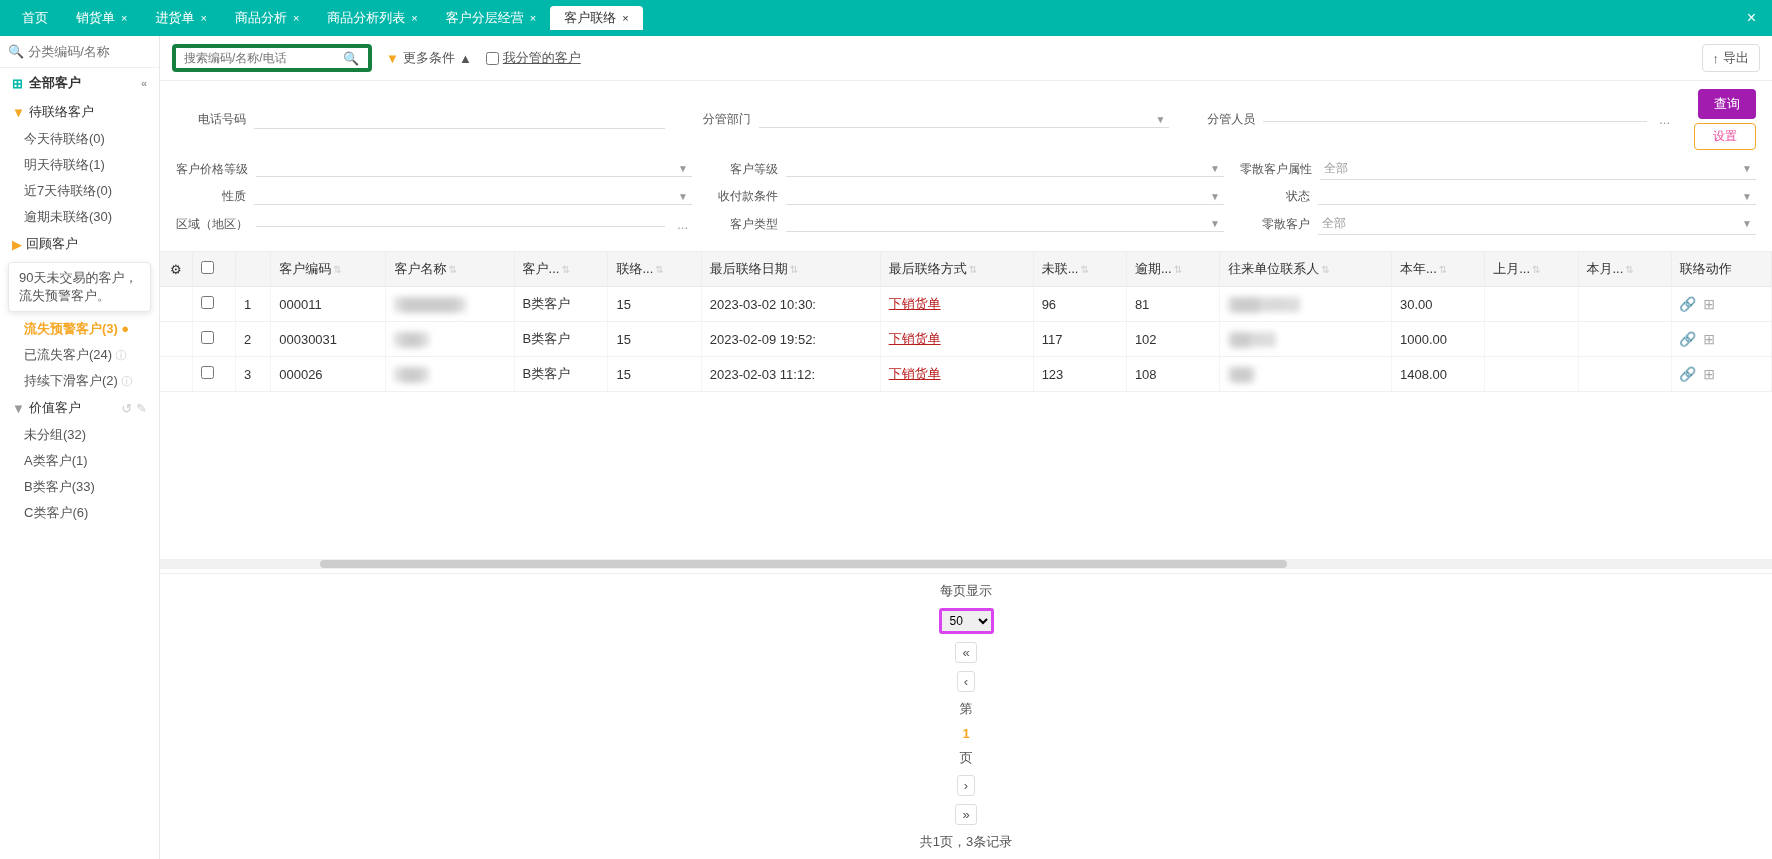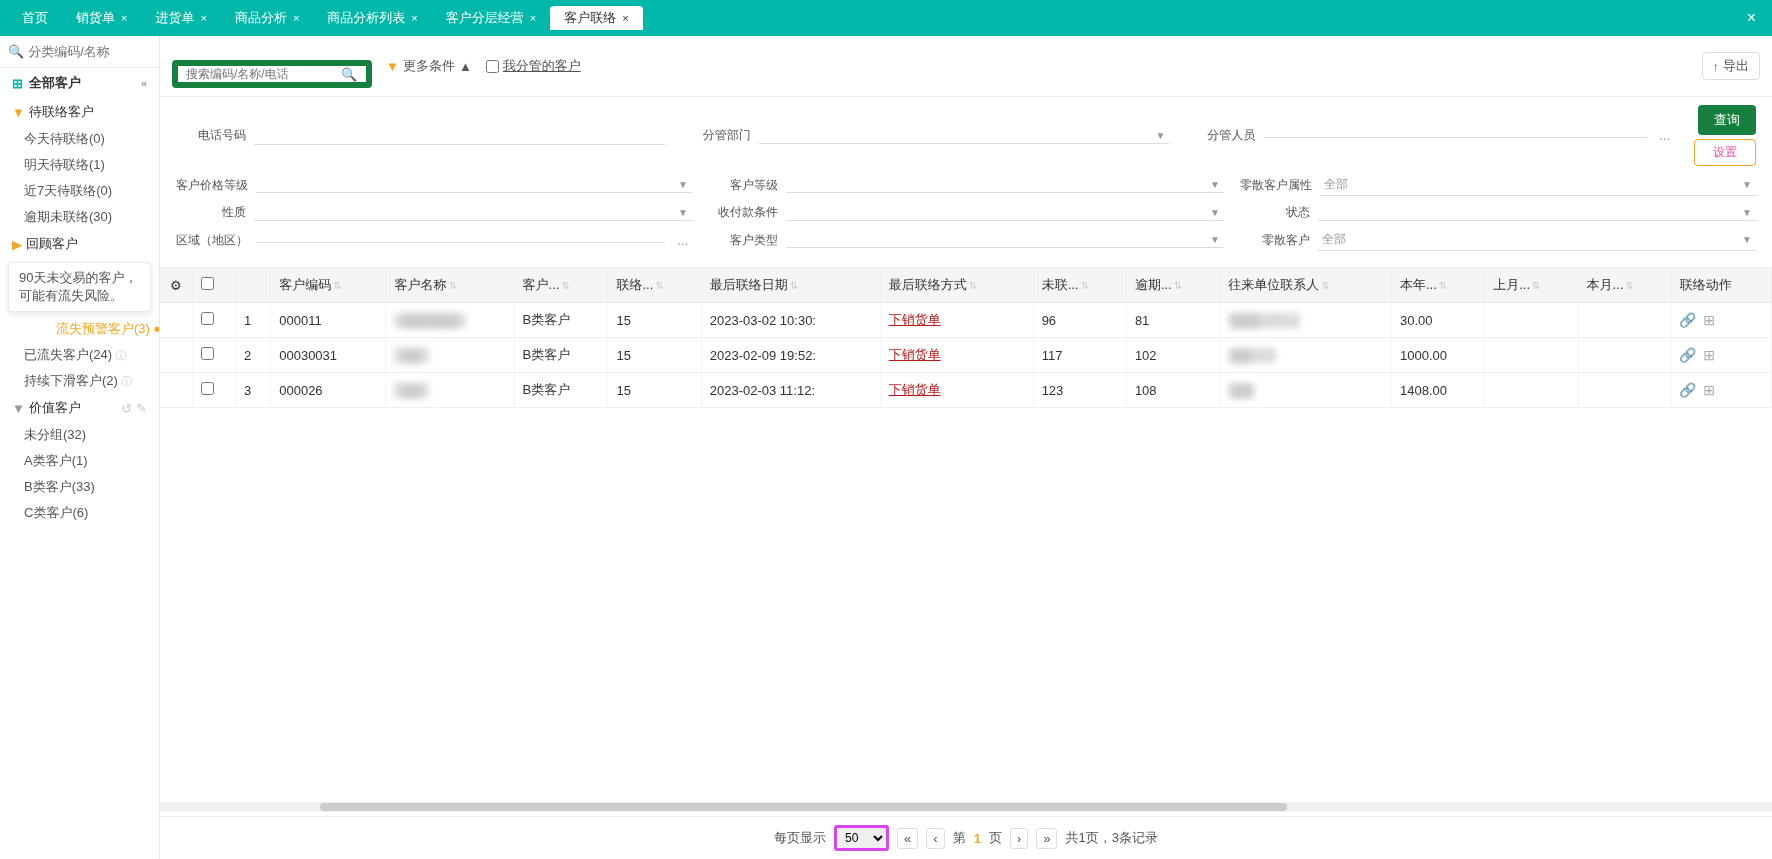--- a/index.html
+++ b/index.html
@@ -90,21 +90,21 @@
       font-size: 12px;
     }
     .sidebar-group-title .arrow { margin-right: 4px; color: #f5a623; }
     .sidebar-item {
       padding: 4px 12px 4px 24px;
       color: #555;
       cursor: pointer;
       font-size: 12px;
       white-space: nowrap;
     }
-    .sidebar-item.active { color: #f5a623; font-weight: normal; margin-left: 32px; }
+    .sidebar-item.active { color: #f5a623; font-weight: bold; }
     .tooltip-bubble {
       background: #fff;
       border: 1px solid #e8e8e8;
       border-radius: 4px;
       padding: 6px 10px;
       font-size: 12px;
       color: #555;
       margin: 4px 8px;
       box-shadow: 0 2px 6px rgba(0,0,0,0.1);
     }
@@ -132,26 +132,25 @@
       padding: 8px 12px;
       border-bottom: 1px solid #eee;
       display: flex;
       align-items: center;
       gap: 8px;
       background: #fff;
     }
     .toolbar-search {
       display: flex;
       align-items: center;
-      border: 6px solid #15803d;
+      border: 4px solid #15803d;
       border-radius: 4px;
       padding: 0 8px;
       height: 28px;
       width: 200px;
-      margin-top: 16px;
     }
     .toolbar-search input {
       border: none;
       outline: none;
       font-size: 12px;
       flex: 1;
       color: #999;
     }
     .toolbar-search-icon { color: #f5a623; }
     .filter-btn {
@@ -225,21 +224,21 @@
       display: flex;
       align-items: center;
       border-bottom: 1px solid #ddd;
       padding: 2px 4px;
       cursor: pointer;
     }
     .filter-select-placeholder { color: #999; font-size: 12px; flex: 1; }
     .filter-select-arrow { color: #999; font-size: 10px; }
     .filter-dots { color: #999; cursor: pointer; padding: 0 4px; }
     .query-btn {
-      background: #15803d;
+      background: #a21caf;
       color: #fff;
       border: none;
       border-radius: 4px;
       padding: 6px 16px;
       cursor: pointer;
       font-size: 13px;
       margin-left: 8px;
     }
     .settings-btn {
       border: 1px solid #f5a623;
@@ -291,20 +290,21 @@
     .pagination {
       display: flex;
       align-items: center;
       justify-content: center;
       padding: 8px 16px;
       border-top: 1px solid #eee;
       gap: 8px;
       font-size: 12px;
       color: #555;
       background: #fff;
+      flex-direction: column;
     }
     .pagination-select {
       border: 3px solid #d946ef;
       border-radius: 3px;
       padding: 2px 4px;
       font-size: 12px;
     }
     .pagination-btn {
       border: 1px solid #ddd;
       background: #fff;
@@ -396,21 +396,21 @@
     <div class="sidebar-item">
       <span>逾期未联络(30)</span>
     </div>
 
     <div class="sidebar-group-title">
       <span class="arrow">▶</span>
       <span>回顾客户</span>
     </div>
 
     <div class="tooltip-bubble">
-      <span>90天未交易的客户，可能有流失风险。</span>
+      <span>90天未交易的客户，流失预警客户。</span>
     </div>
 
     <div class="sidebar-item active">
       <span style="color:#f5a623;">流失预警客户(3)</span>
       <span style="color:#f5a623;"> ●</span>
     </div>
     <div class="sidebar-item">
       <span>已流失客户(24)</span>
       <span style="color:#ccc;font-size:11px;"> ⓘ</span>
     </div>

